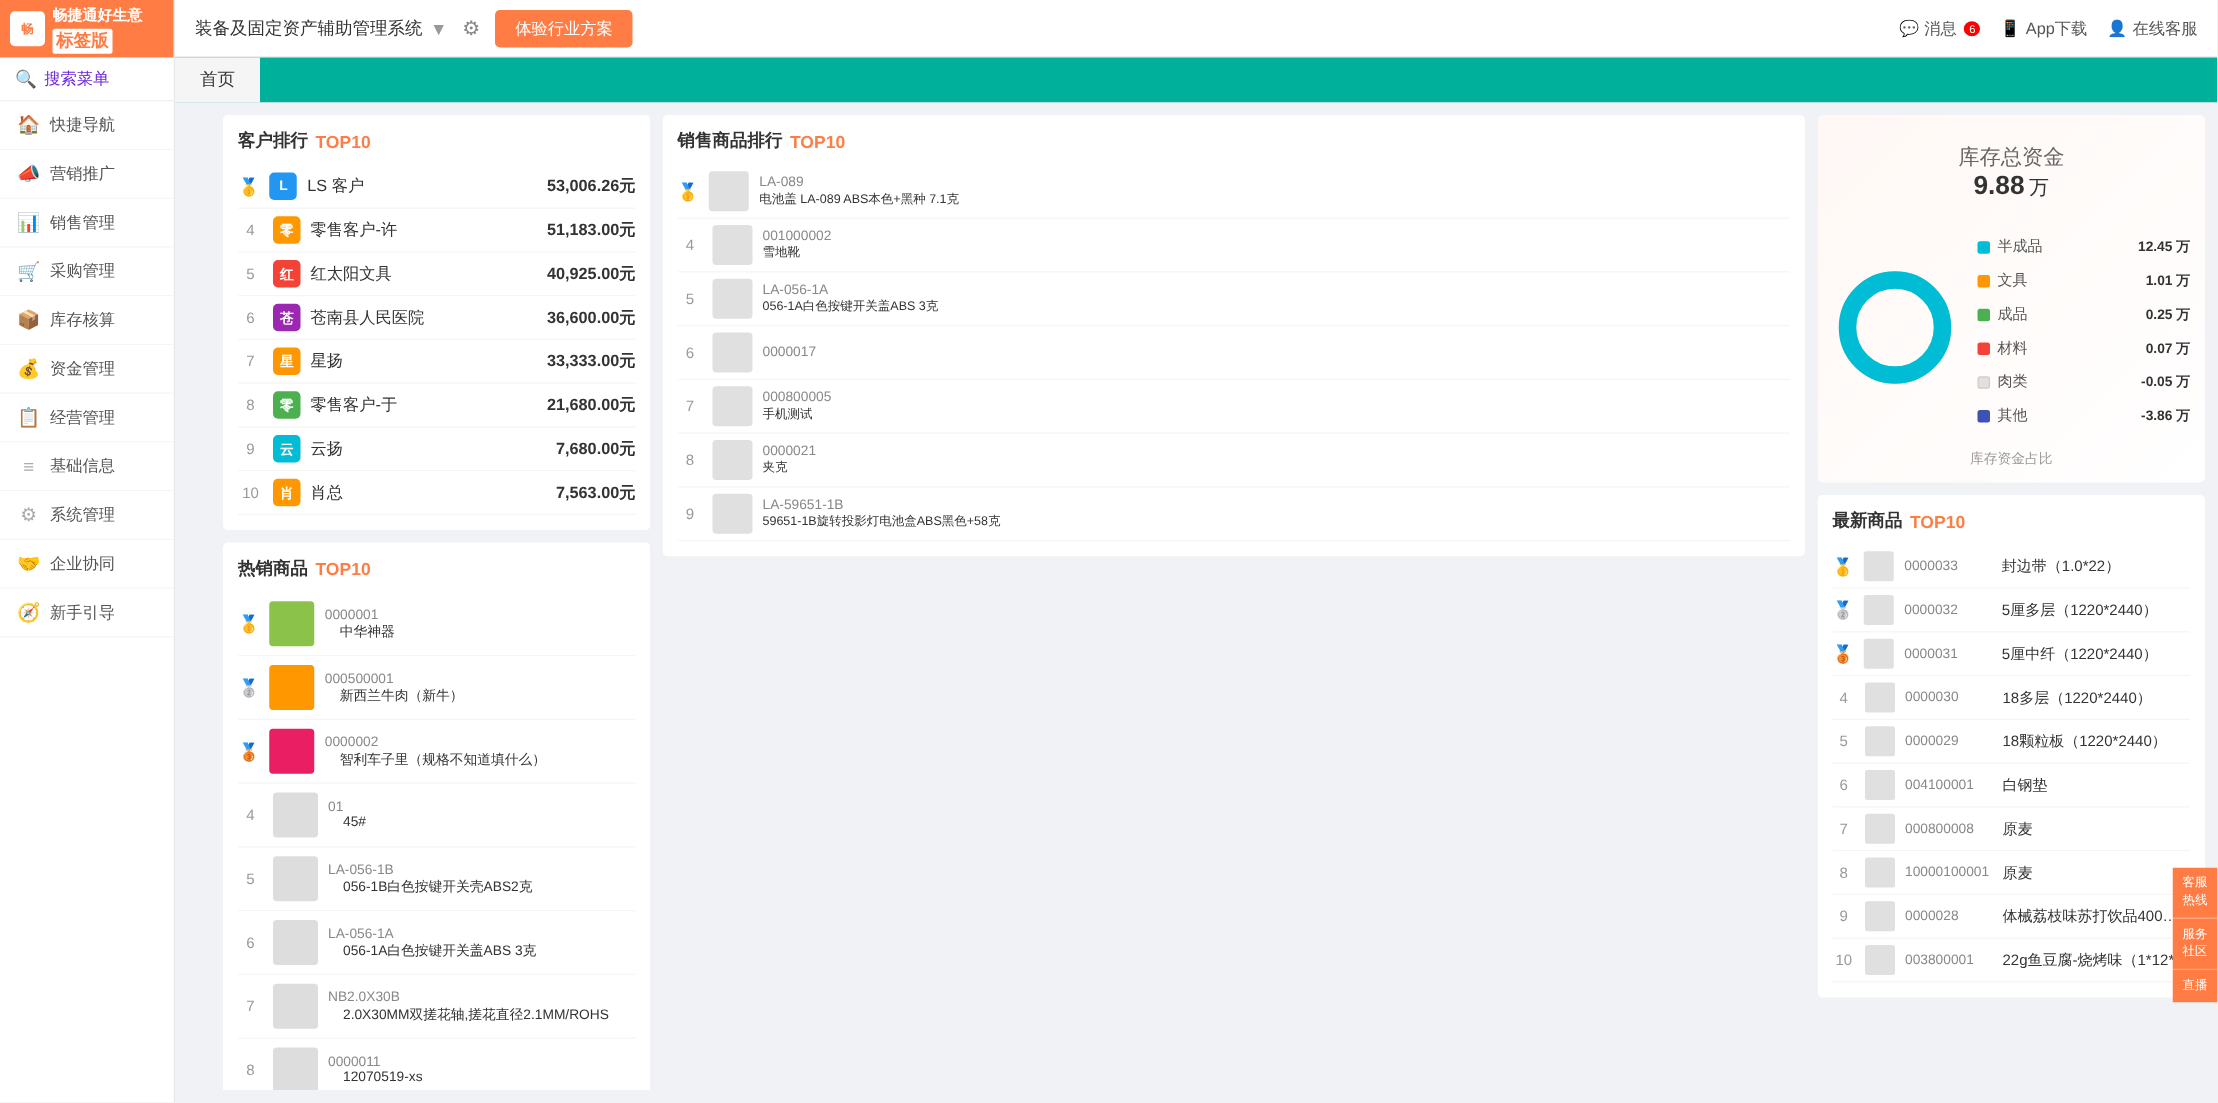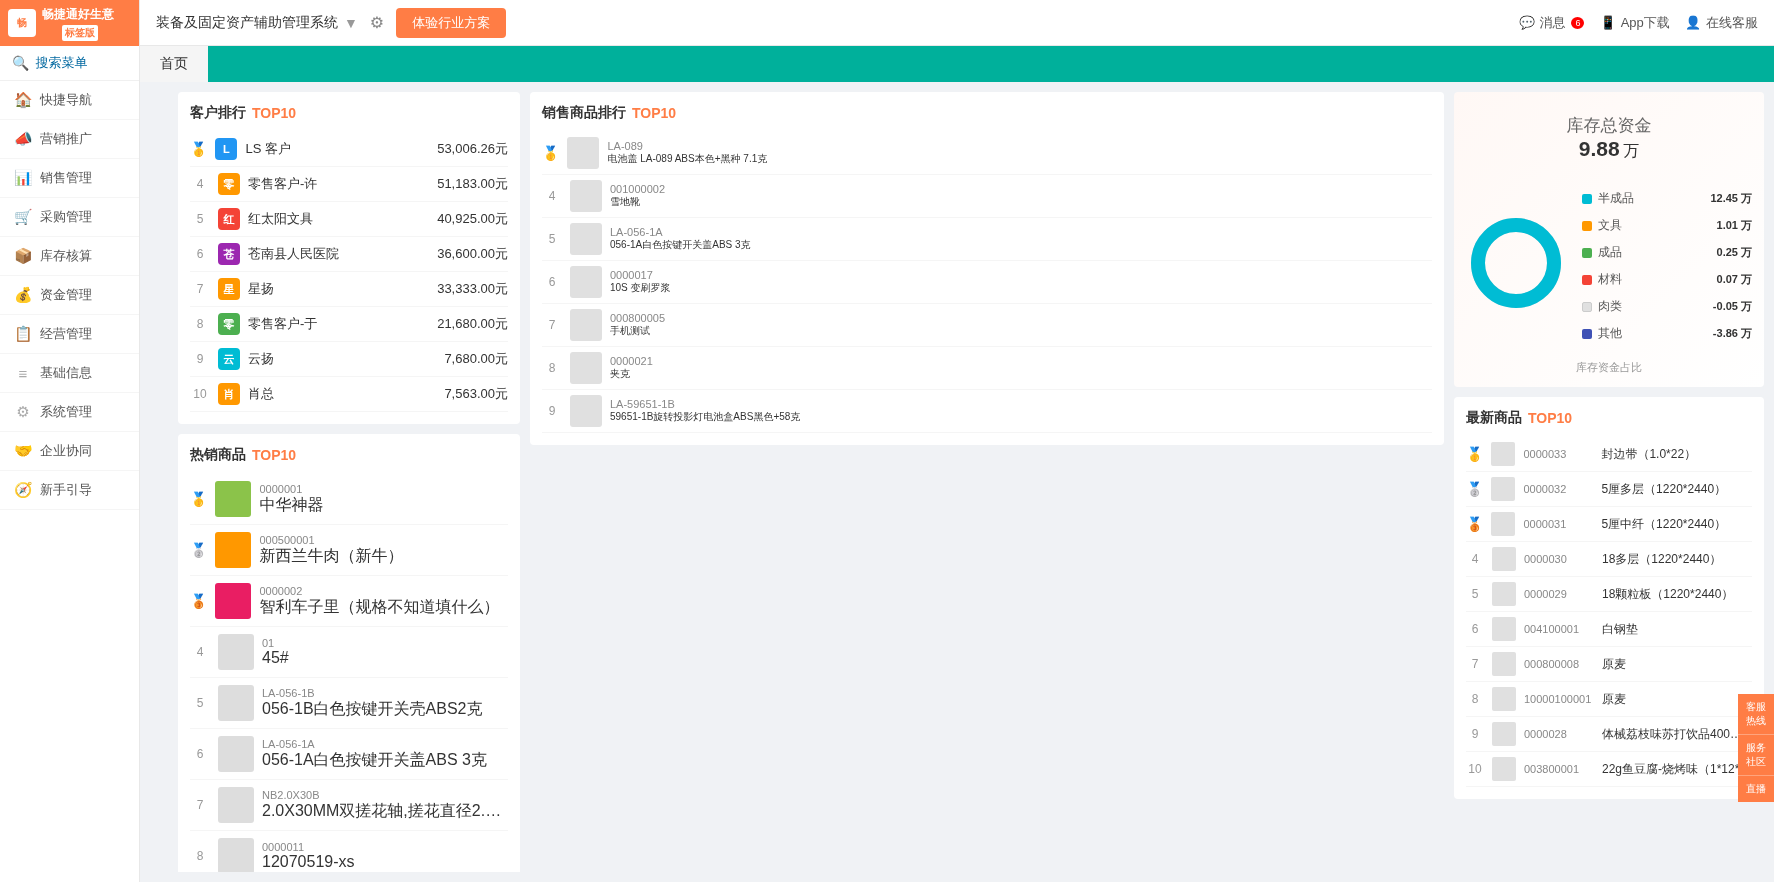--- a/index.html
+++ b/index.html
@@ -33,21 +33,21 @@
       border-radius: 4px;
       display: flex; align-items: center; justify-content: center;
       color: #ff7d45; font-size: 10px; font-weight: bold;
     }
     .sidebar-search {
       display: flex; align-items: center;
       padding: 8px 12px; gap: 6px; cursor: pointer;
       border-bottom: 1px solid #f0f0f0;
     }
     .sidebar-search .search-icon { color: #999; font-size: 14px; }
-    .sidebar-search span { color: #0369a1; font-size: 13px; }
+    .sidebar-search span { color: #6d28d9; font-size: 13px; }
     .sidebar-item {
       display: flex; align-items: center; padding: 10px 14px; gap: 8px;
       cursor: pointer; color: #555; font-size: 13px;
       border-bottom: 1px solid #f5f5f5;
     }
     .sidebar-item .item-icon { font-size: 15px; color: #aaa; width: 18px; text-align: center; }
 
     
     .main-area {
       flex: 1;
@@ -166,21 +166,21 @@
       border-bottom: 1px solid #f5f5f5; gap: 8px;
       font-size: 13px;
     }
     .rank-num { width: 20px; text-align: center; color: #999; font-size: 12px; flex-shrink: 0; }
     .rank-badge {
       width: 22px; height: 22px; border-radius: 4px;
       display: flex; align-items: center; justify-content: center;
       font-size: 11px; font-weight: bold; color: #fff; flex-shrink: 0;
     }
     .rank-name { flex: 1; color: #333; }
-    .rank-amount { color: #333; font-weight: normal; font-size: 13px; }
+    .rank-amount { color: #333; font-weight: bold; font-size: 13px; }
 
     
     .product-rank-item {
       display: flex; align-items: center; padding: 5px 0;
       border-bottom: 1px solid #f5f5f5; gap: 8px; font-size: 13px;
     }
     .product-img {
       width: 32px; height: 32px; background: #e0e0e0;
       border-radius: 3px; flex-shrink: 0;
       display: flex; align-items: center; justify-content: center;
@@ -266,31 +266,31 @@
       width: 36px; height: 36px; background: #ddd;
       border-radius: 3px; flex-shrink: 0;
       display: flex; align-items: center; justify-content: center; font-size: 9px; color: #aaa;
       overflow: hidden;
     }
     .hot-img-colored { background: #8bc34a; }
     .hot-img-colored2 { background: #ff9800; }
     .hot-img-colored3 { background: #e91e63; }
     .hot-info { flex: 1; min-width: 0; }
     .hot-code { color: #888; font-size: 11px; }
-    .hot-name { color: #333; font-size: 16px; white-space: nowrap; overflow: hidden; text-overflow: ellipsis; }
+    .hot-name { color: #333; font-size: 11px; white-space: nowrap; overflow: hidden; text-overflow: ellipsis; margin-left: 12px; }
   </style>
 </head>
 <body>
 
 <div class="sidebar">
   <div class="sidebar-header">
     <div class="logo-icon">畅</div>
     <div>
       <div style="font-size:12px;font-weight:bold;">畅捷通好生意</div>
-      <div style="background:#fff;color:#ff7d45;font-size:10px;border-radius:2px;padding:1px 3px;display:inline-block;margin-top:2px;margin-left:20px;">标签版</div>
+      <div style="background:#fff;color:#ff7d45;font-size:14px;border-radius:2px;padding:1px 3px;display:inline-block;margin-top:2px;">标签版</div>
     </div>
   </div>
   <div class="sidebar-search">
     <span class="search-icon">🔍</span>
     <span>搜索菜单</span>
   </div>
   <div class="sidebar-item">
     <span class="item-icon">🏠</span>
     <span>快捷导航</span>
   </div>
@@ -541,21 +541,20 @@
             <div class="product-info">
               <div class="product-code">LA-056-1A</div>
               <div class="product-name">056-1A白色按键开关盖ABS 3克</div>
             </div>
           </div>
           <div class="product-rank-item">
             <span class="rank-num">6</span>
             <div class="product-img"></div>
             <div class="product-info">
               <div class="product-code">0000017</div>
-              <div class="product-name">10S 变刷罗浆</div>
             </div>
           </div>
           <div class="product-rank-item">
             <span class="rank-num">7</span>
             <div class="product-img"></div>
             <div class="product-info">
               <div class="product-code">000800005</div>
               <div class="product-name">手机测试</div>
             </div>
           </div>

